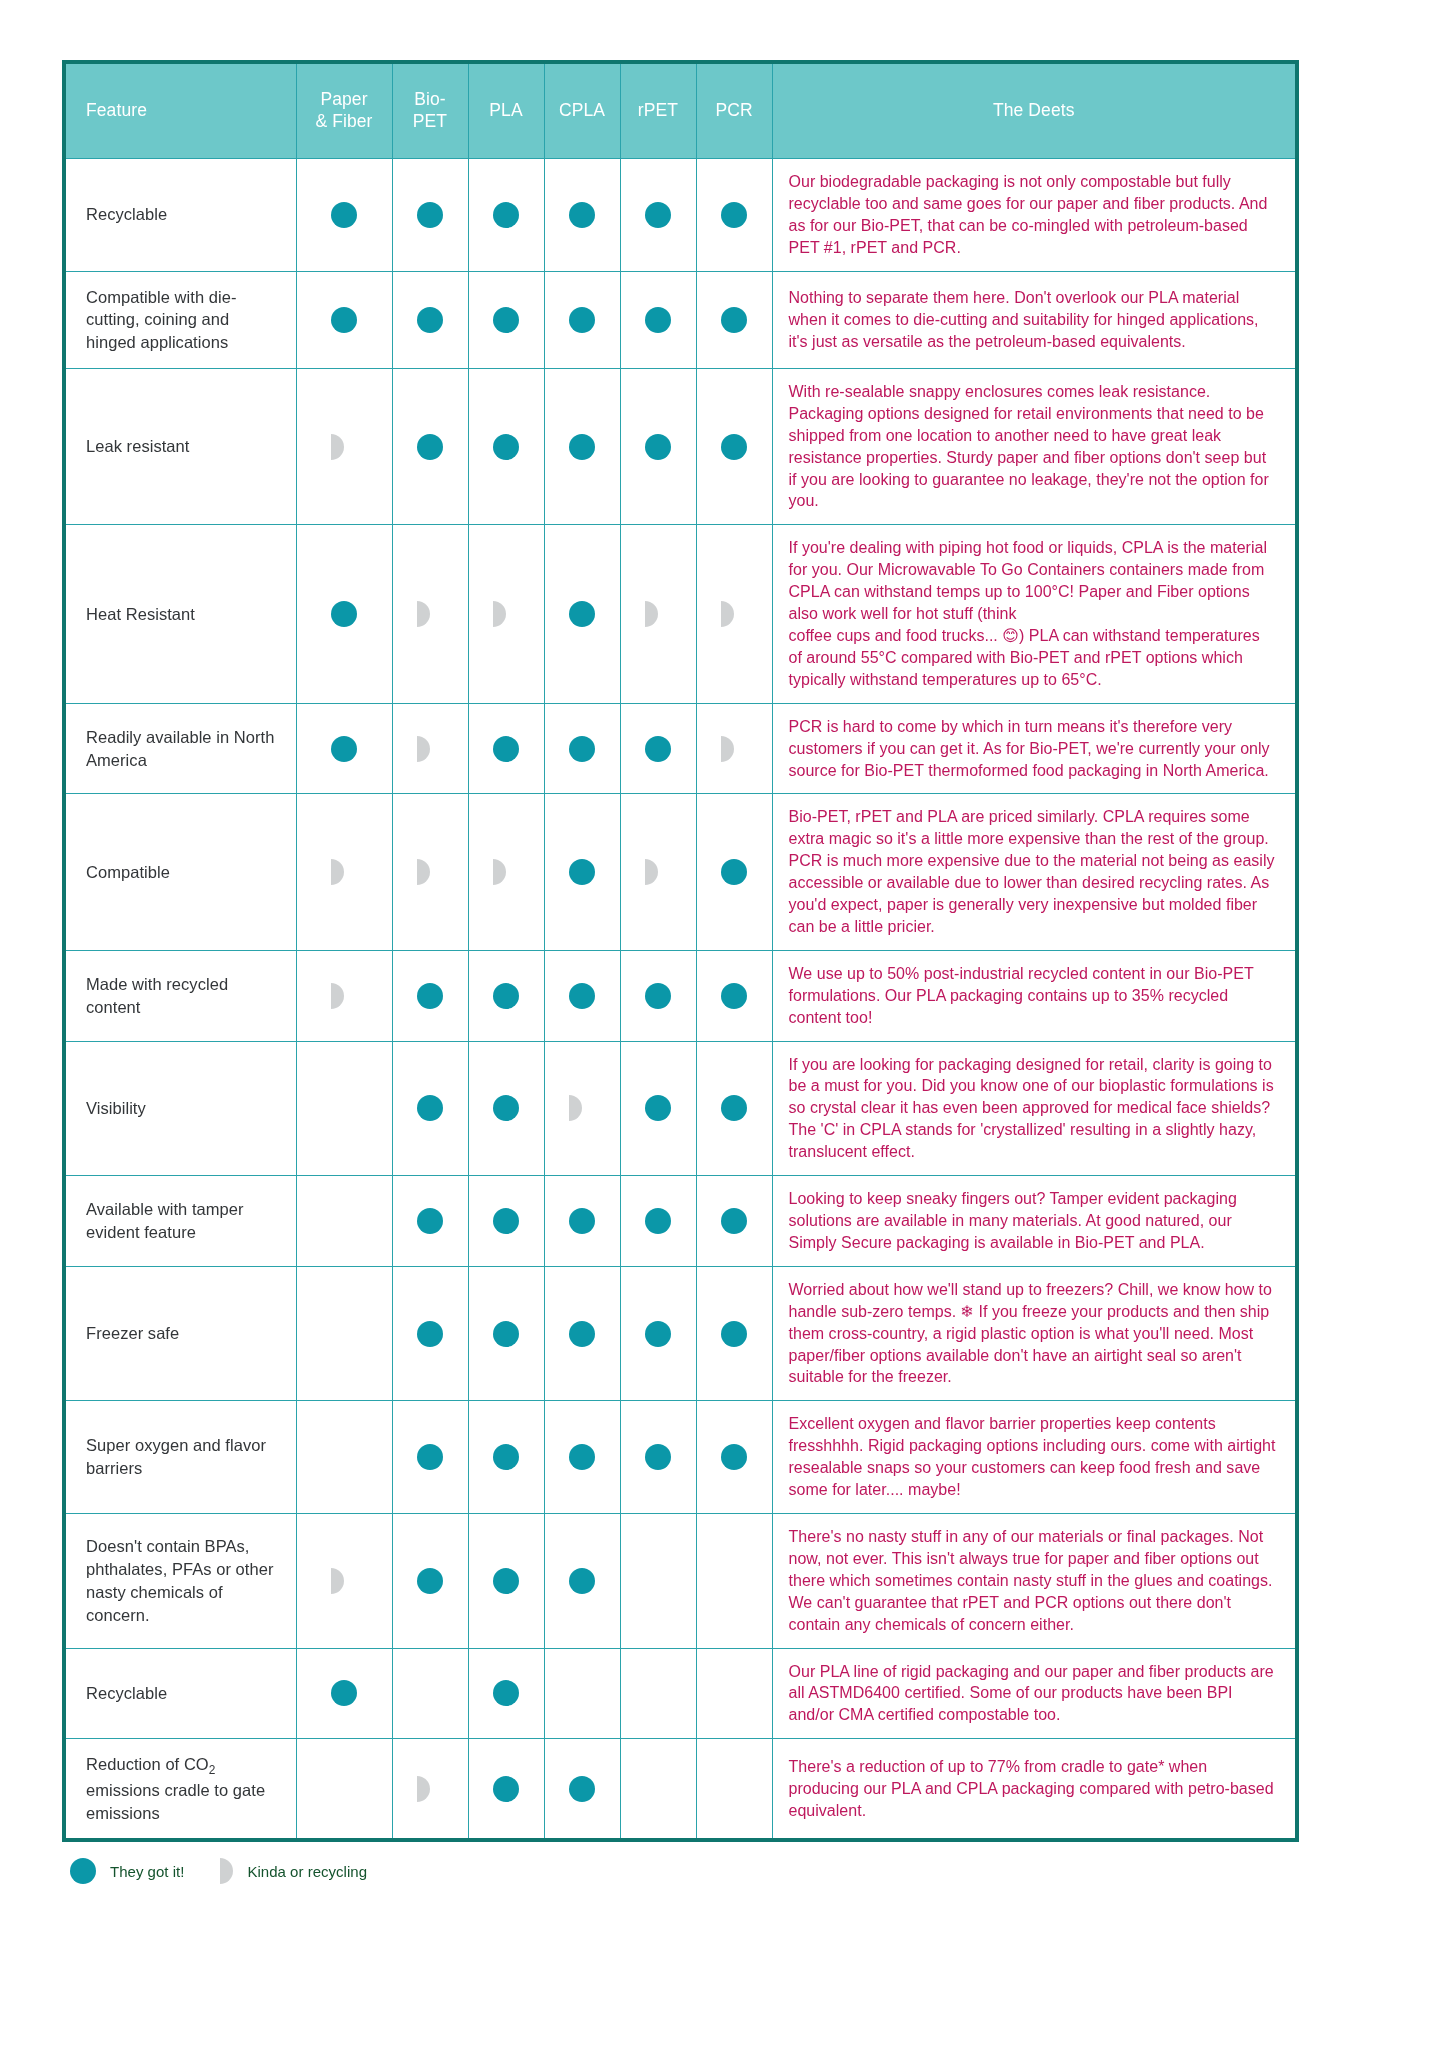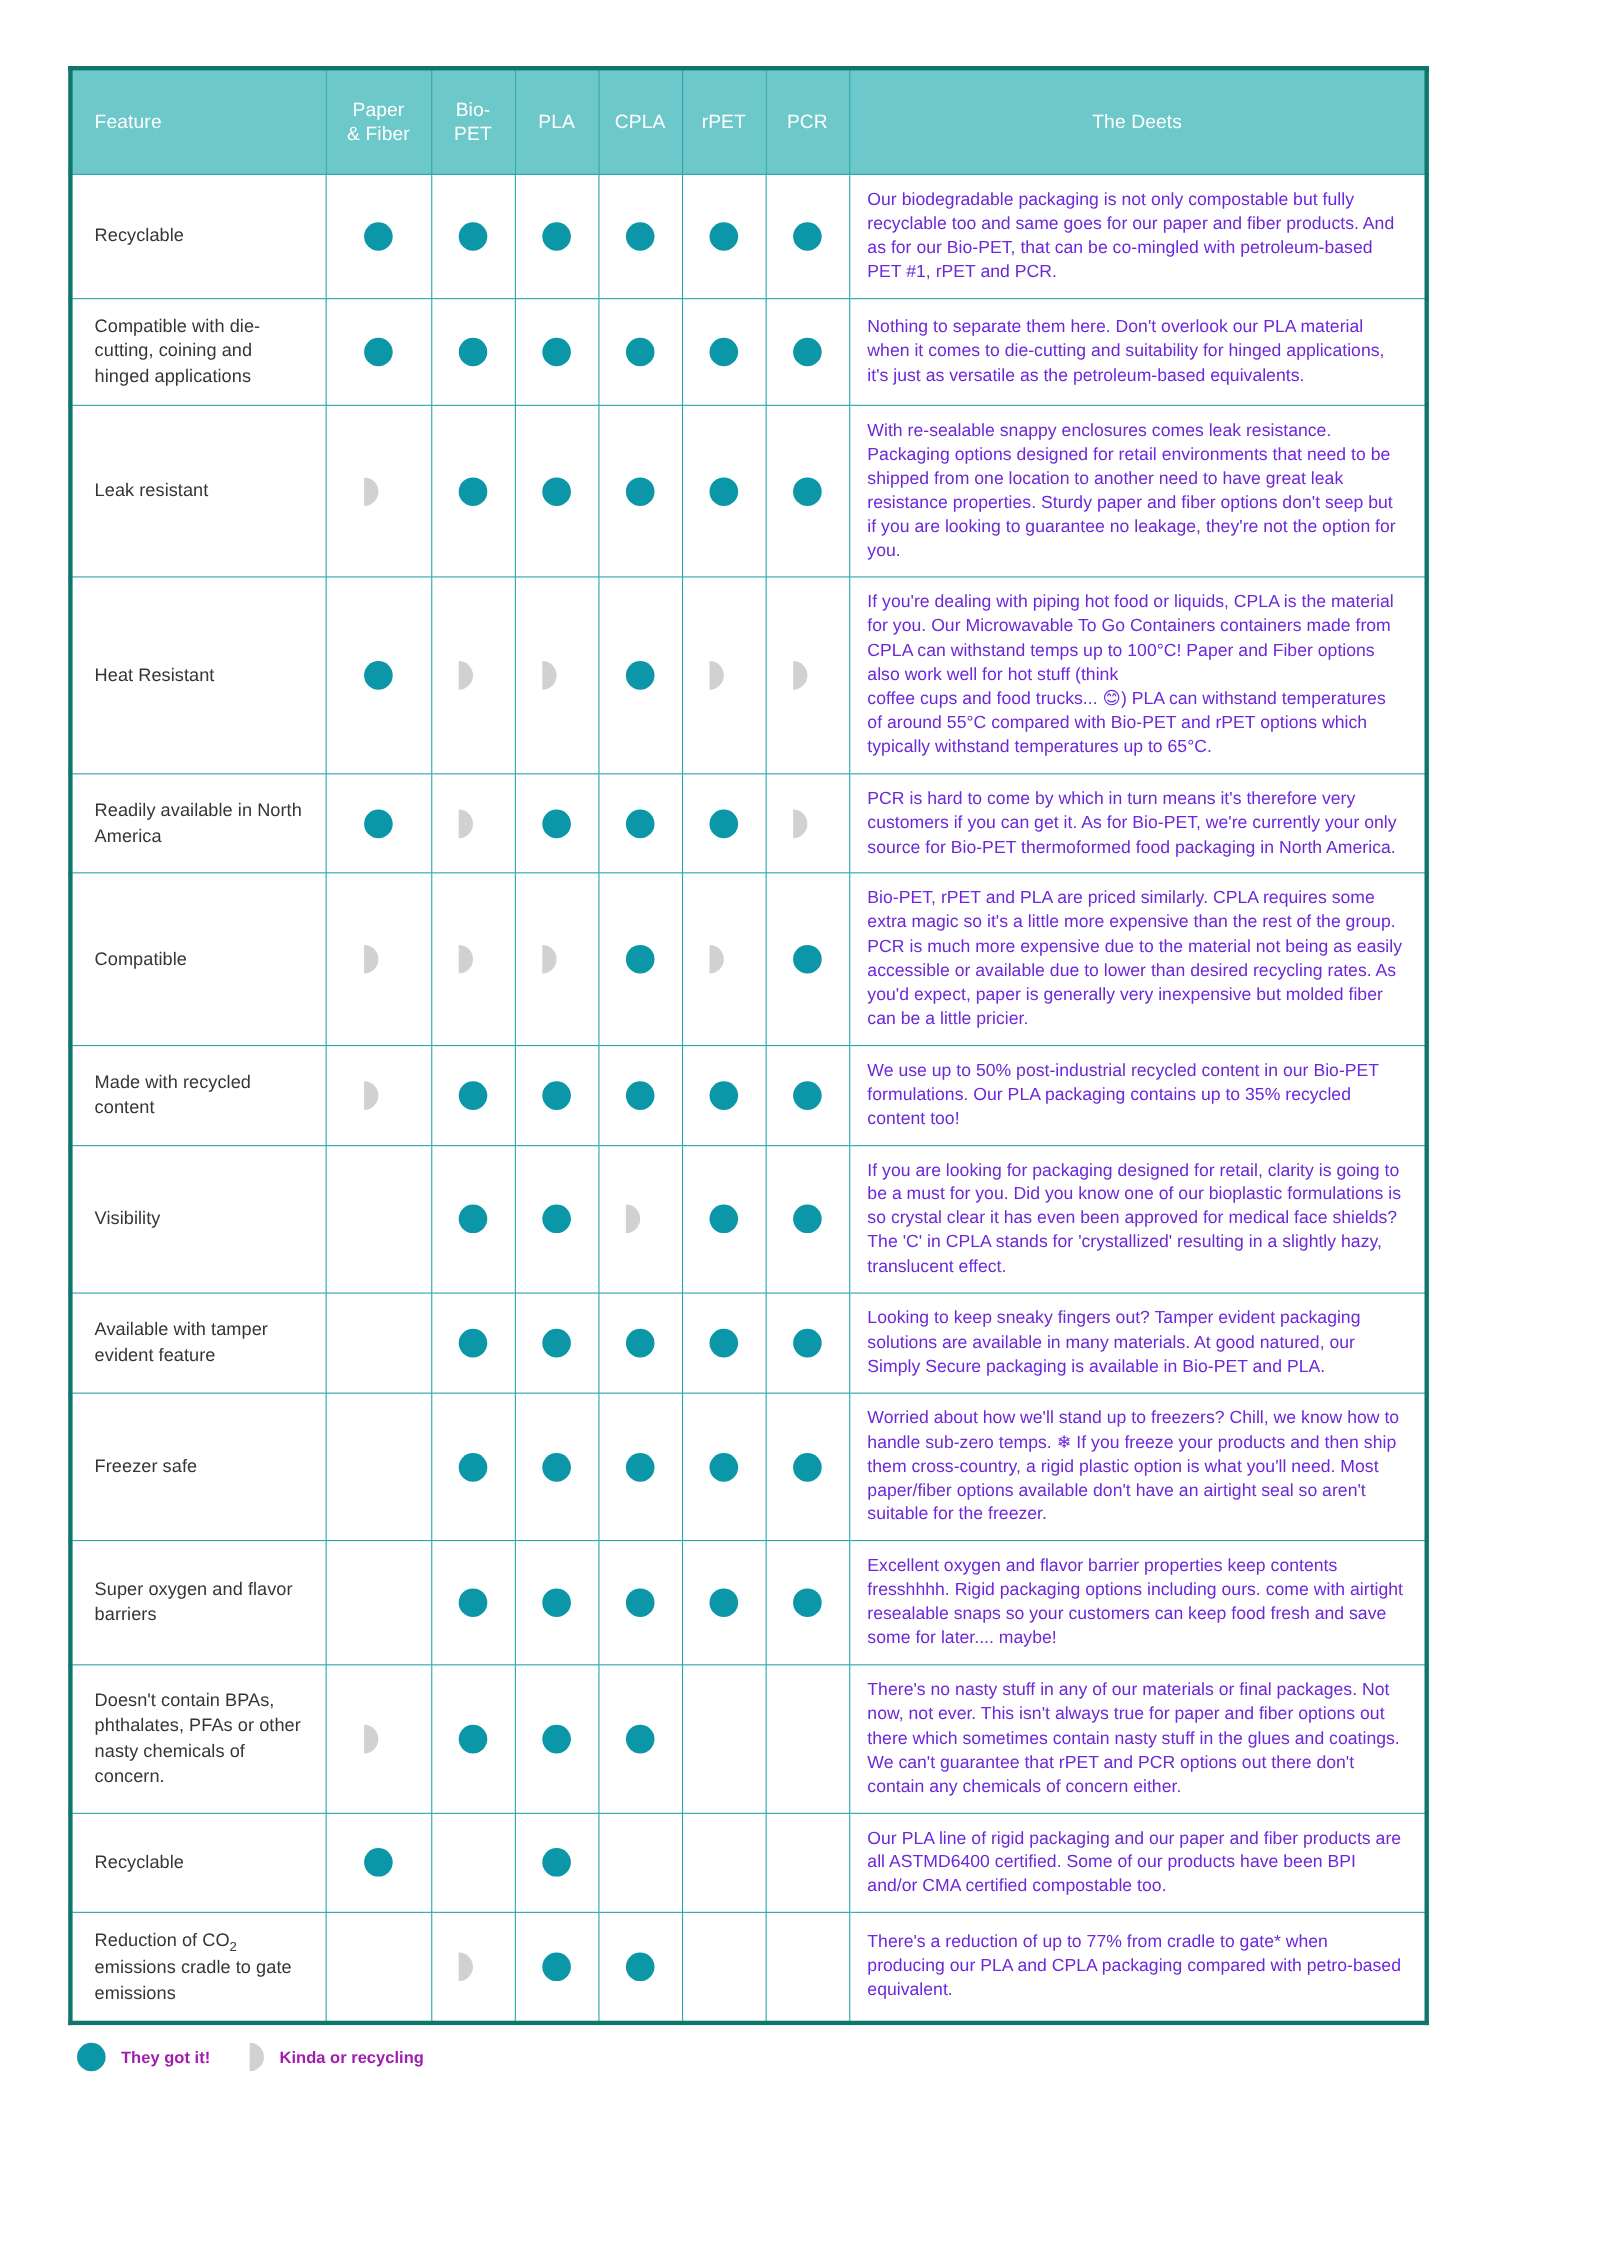--- a/index.html
+++ b/index.html
@@ -60,21 +60,21 @@
     line-height:1.38;
     letter-spacing:.05px;
   }
   td.mark{
     text-align:center;
     padding:6px 0;
   }
   td.deets{
     padding:12px 18px 12px 16px;
     font-size:16px;
-    color:#6d28d9;
+    color:#be185d;
     line-height:1.37;
     letter-spacing:.02px;
   }
 
   .dot{
     display:inline-block;
     width:26px;height:26px;
     border-radius:50%;
     background:#0b97a8;
     vertical-align:middle;
@@ -96,22 +96,22 @@
     gap:0;
     padding-left:8px;
   }
   .legend .lg-item{
     display:flex;
     align-items:center;
     margin-right:36px;
   }
   .legend .lg-label{
     font-size:15px;
-    font-weight:700;
-    color:#a21caf;
+    font-weight:400;
+    color:#14532d;
     margin-left:14px;
     letter-spacing:.02px;
   }
   .legend .dot{width:26px;height:26px;}
   .legend .half{margin-left:0;}
   sub{font-size:.72em;}
 </style>
 </head>
 <body>
 

